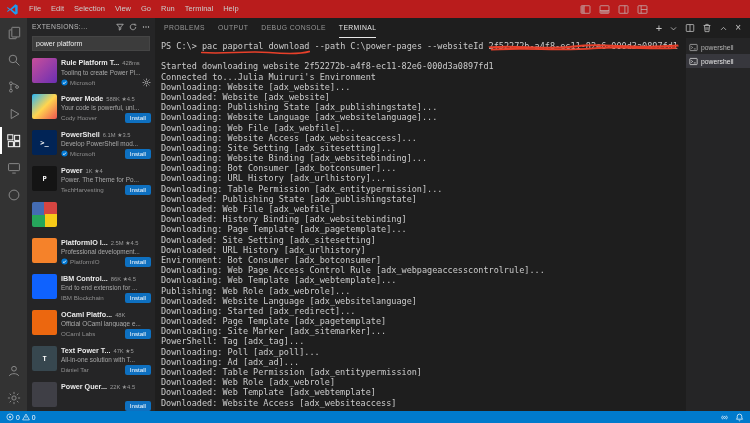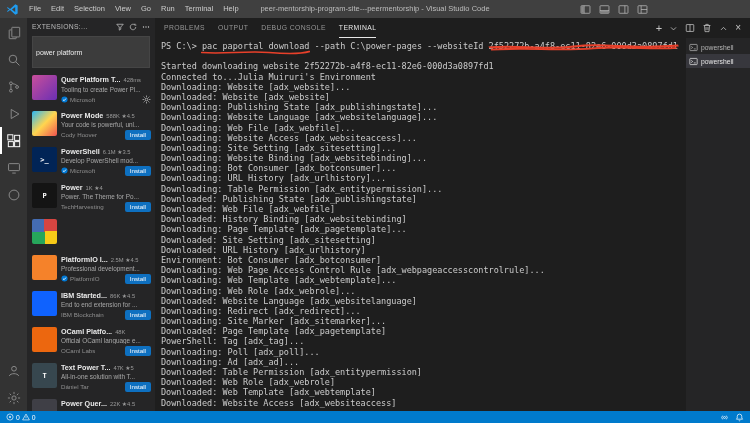--- a/index.html
+++ b/index.html
@@ -1,39 +1,39 @@
 <!DOCTYPE html>
 <html style="--accent: #007acc; --install: #0e70c0; --red: #e8402a;"><head>
 <meta charset="utf-8">
 <style>
 :root{--accent:#007acc;--install:#0e70c0;--red:#e8402a}
 *{margin:0;padding:0;box-sizing:border-box}
 html,body{width:750px;height:423px;overflow:hidden}
 body{font-family:"Liberation Sans",sans-serif;background:#1e1e1e;color:#ccc}
 .window{width:750px;height:423px;display:flex;flex-direction:column;position:relative}
 
-.titlebar{flex:0 0 18px;background:#404040;display:flex;align-items:center;position:relative;z-index:5}
+.titlebar{flex:0 0 18px;background:#b91c1c;display:flex;align-items:center;position:relative;z-index:5}
 .logo{width:13px;height:13px;margin:0 5px 0 6px;flex:0 0 13px}
 .menubar{display:flex;align-items:center;height:100%}
 .menu-item{font-size:7.5px;color:#ccc;padding:0 5px;line-height:18px;cursor:default}
 .window-title{position:absolute;left:50%;top:0;transform:translateX(-50%);font-size:7.5px;line-height:18px;color:#bcbcbc;white-space:nowrap}
 .tb-actions{margin-left:auto;display:flex;align-items:center;gap:8px;padding-right:102px;color:#c5c5c5}
 
 .main{flex:1;display:flex;min-height:0}
 .activitybar{flex:0 0 27px;background:#333333;display:flex;flex-direction:column;padding-top:1px}
 .ab-item{height:27px;display:flex;align-items:center;justify-content:center;color:#8a8a8a;border-left:2px solid transparent;border-right:2px solid transparent;cursor:pointer}
 .ab-item.active{color:#fff;border-left-color:#fff}
 .ab-spacer{flex:1}
 
 .sidebar{flex:0 0 128px;background:#252526;display:flex;flex-direction:column;min-width:0}
 .sb-header{flex:0 0 17px;display:flex;align-items:center;padding:0 5px;color:#bbb}
 .sb-title{font-size:6.8px;letter-spacing:.3px;white-space:nowrap;overflow:hidden}
 .sb-actions{margin-left:auto;display:flex;gap:5px;color:#ccc;align-items:center}
 .searchwrap{flex:0 0 19px;padding:1px 5px 3px}
-.searchbox{background:#3c3c3c;height:32px;display:flex;align-items:center;padding:0 3px;border:1px solid #454545}
+.searchbox{background:#3c3c3c;height:15px;display:flex;align-items:center;padding:0 3px;border:1px solid #454545}
 .searchbox input{flex:1;min-width:0;background:transparent;border:0;outline:0;color:#eee;font-size:7px;font-family:"Liberation Sans",sans-serif}
 .ext-list{flex:1;overflow:hidden}
 .ext-row{height:36px;display:flex;padding:4px 4px 3px 5px}
 .ext-icon{flex:0 0 25px;width:25px;height:25px;border-radius:2px;margin-right:4px;display:flex;align-items:center;justify-content:center;color:#fff;font-family:"DejaVu Sans Mono",monospace;font-size:7px;font-weight:bold;overflow:hidden}
 .ext-main{flex:1;min-width:0;display:flex;flex-direction:column;justify-content:space-between}
 .ext-l1{display:flex;align-items:baseline;min-width:0}
 .ext-name{font-size:7.2px;font-weight:bold;color:#e9e9e9;white-space:nowrap;overflow:hidden;text-overflow:ellipsis;flex:0 1 auto}
 .ext-meta{font-size:5.8px;color:#9a9a9a;white-space:nowrap;margin-left:3px;flex:none}
 .ext-desc{font-size:6.4px;color:#a9a9a9;white-space:nowrap;overflow:hidden;text-overflow:ellipsis}
 .ext-l3{display:flex;align-items:center;min-width:0}
@@ -77,21 +77,20 @@
     <div class="menubar">
         <span class="menu-item">File</span>
         <span class="menu-item">Edit</span>
         <span class="menu-item">Selection</span>
         <span class="menu-item">View</span>
         <span class="menu-item">Go</span>
         <span class="menu-item">Run</span>
         <span class="menu-item">Terminal</span>
         <span class="menu-item">Help</span>
       </div>
-    <div class="window-title">peer-mentorship-program-site---peermentorship - Visual Studio Code</div>
     <div class="tb-actions">
       <span>
           <svg width="11" height="11" viewBox="0 0 16 16" fill="none" stroke="currentColor">
             <rect x="1.5" y="2.5" width="13" height="11" rx="1"></rect>
             <path d="M6 2.5v11"></path>
             <rect x="2.3" y="3.3" width="3" height="9.4" fill="currentColor" stroke="none" opacity=".55"></rect>
           </svg>
         </span>
       <span>
           <svg width="11" height="11" viewBox="0 0 16 16" fill="none" stroke="currentColor">
@@ -205,21 +204,21 @@
           <input type="text" value="power platform" style="">
         </div>
       </div>
       <div class="ext-list">
   <div class="ext-row">
     <div class="ext-icon" style="background: linear-gradient(135deg, rgb(201, 79, 155), rgb(107, 47, 179));">
               <span class="glyph"></span>
             </div>
     <div class="ext-main">
       <div class="ext-l1">
-        <span class="ext-name">Quer Platform T...</span>
+        <span class="ext-name">Rule Platform T...</span>
         <span class="ext-meta">428ms</span>
       </div>
       <div class="ext-desc">Tooling to create Power Pl...</div>
       <div class="ext-l3">
         <span class="ext-pub">
                   <svg class="verified" width="7" height="7" viewBox="0 0 16 16">
                     <circle cx="8" cy="8" r="7" fill="#0078d4"></circle>
                     <path d="M4.6 8.4l2.4 2.4 4.4-5" stroke="#fff" stroke-width="2" fill="none"></path>
                   </svg>
                   <span class="pub-name">Microsoft</span>
@@ -328,21 +327,21 @@
       </div>
     </div>
   </div>
 
   <div class="ext-row">
     <div class="ext-icon" style="background: rgb(15, 98, 254);">
               <span class="glyph"></span>
             </div>
     <div class="ext-main">
       <div class="ext-l1">
-        <span class="ext-name">IBM Started...</span>
+        <span class="ext-name">IBM Control...</span>
         <span class="ext-meta">86K ★4.5</span>
       </div>
       <div class="ext-desc">End to end extension for ...</div>
       <div class="ext-l3">
         <span class="ext-pub">
                   <span class="pub-name">IBM Blockchain</span>
                 </span>
         <button class="install-btn">Install</button>
 
       </div>
@@ -470,25 +469,25 @@
               <div class="term-line">Downloading: Table Permission [adx_entitypermission]...</div>
               <div class="term-line">Downloaded: Publishing State [adx_publishingstate]</div>
               <div class="term-line">Downloaded: Web File [adx_webfile]</div>
               <div class="term-line">Downloaded: History Binding [adx_websitebinding]</div>
               <div class="term-line">Downloading: Page Template [adx_pagetemplate]...</div>
               <div class="term-line">Downloaded: Site Setting [adx_sitesetting]</div>
               <div class="term-line">Downloaded: URL History [adx_urlhistory]</div>
               <div class="term-line">Environment: Bot Consumer [adx_botconsumer]</div>
               <div class="term-line">Downloading: Web Page Access Control Rule [adx_webpageaccesscontrolrule]...</div>
               <div class="term-line">Downloading: Web Template [adx_webtemplate]...</div>
-              <div class="term-line">Downloading: Web Role [adx_webrole]...</div>
+              <div class="term-line">Publishing: Web Role [adx_webrole]...</div>
               <div class="term-line">Downloaded: Website Language [adx_websitelanguage]</div>
-              <div class="term-line">Downloading: Redirect [adx_redirect]...</div>
+              <div class="term-line">Downloading: Started [adx_redirect]...</div>
+              <div class="term-line">Downloaded: Page Template [adx_pagetemplate]</div>
               <div class="term-line">Downloading: Site Marker [adx_sitemarker]...</div>
-              <div class="term-line">Downloaded: Page Template [adx_pagetemplate]</div>
               <div class="term-line">PowerShell: Tag [adx_tag]...</div>
               <div class="term-line">Downloading: Poll [adx_poll]...</div>
               <div class="term-line">Downloading: Ad [adx_ad]...</div>
               <div class="term-line">Downloaded: Table Permission [adx_entitypermission]</div>
               <div class="term-line">Downloaded: Web Role [adx_webrole]</div>
               <div class="term-line">Downloaded: Web Template [adx_webtemplate]</div>
               <div class="term-line">Downloaded: Website Access [adx_websiteaccess]</div>
             </div>
           </div>
         <div class="term-list">

